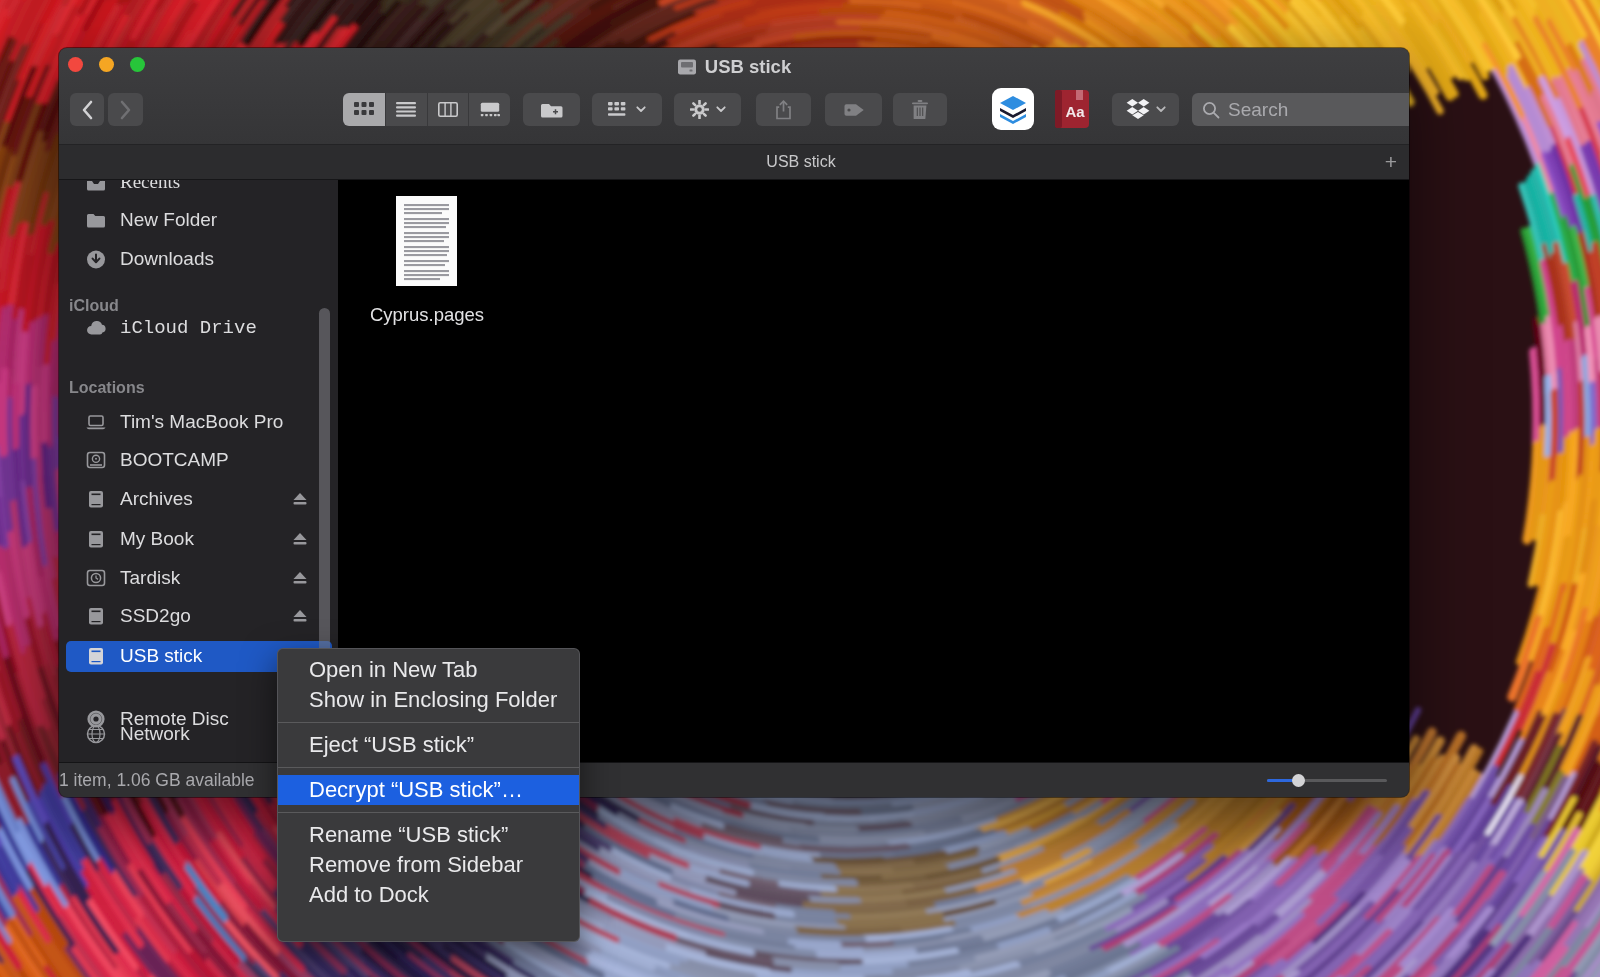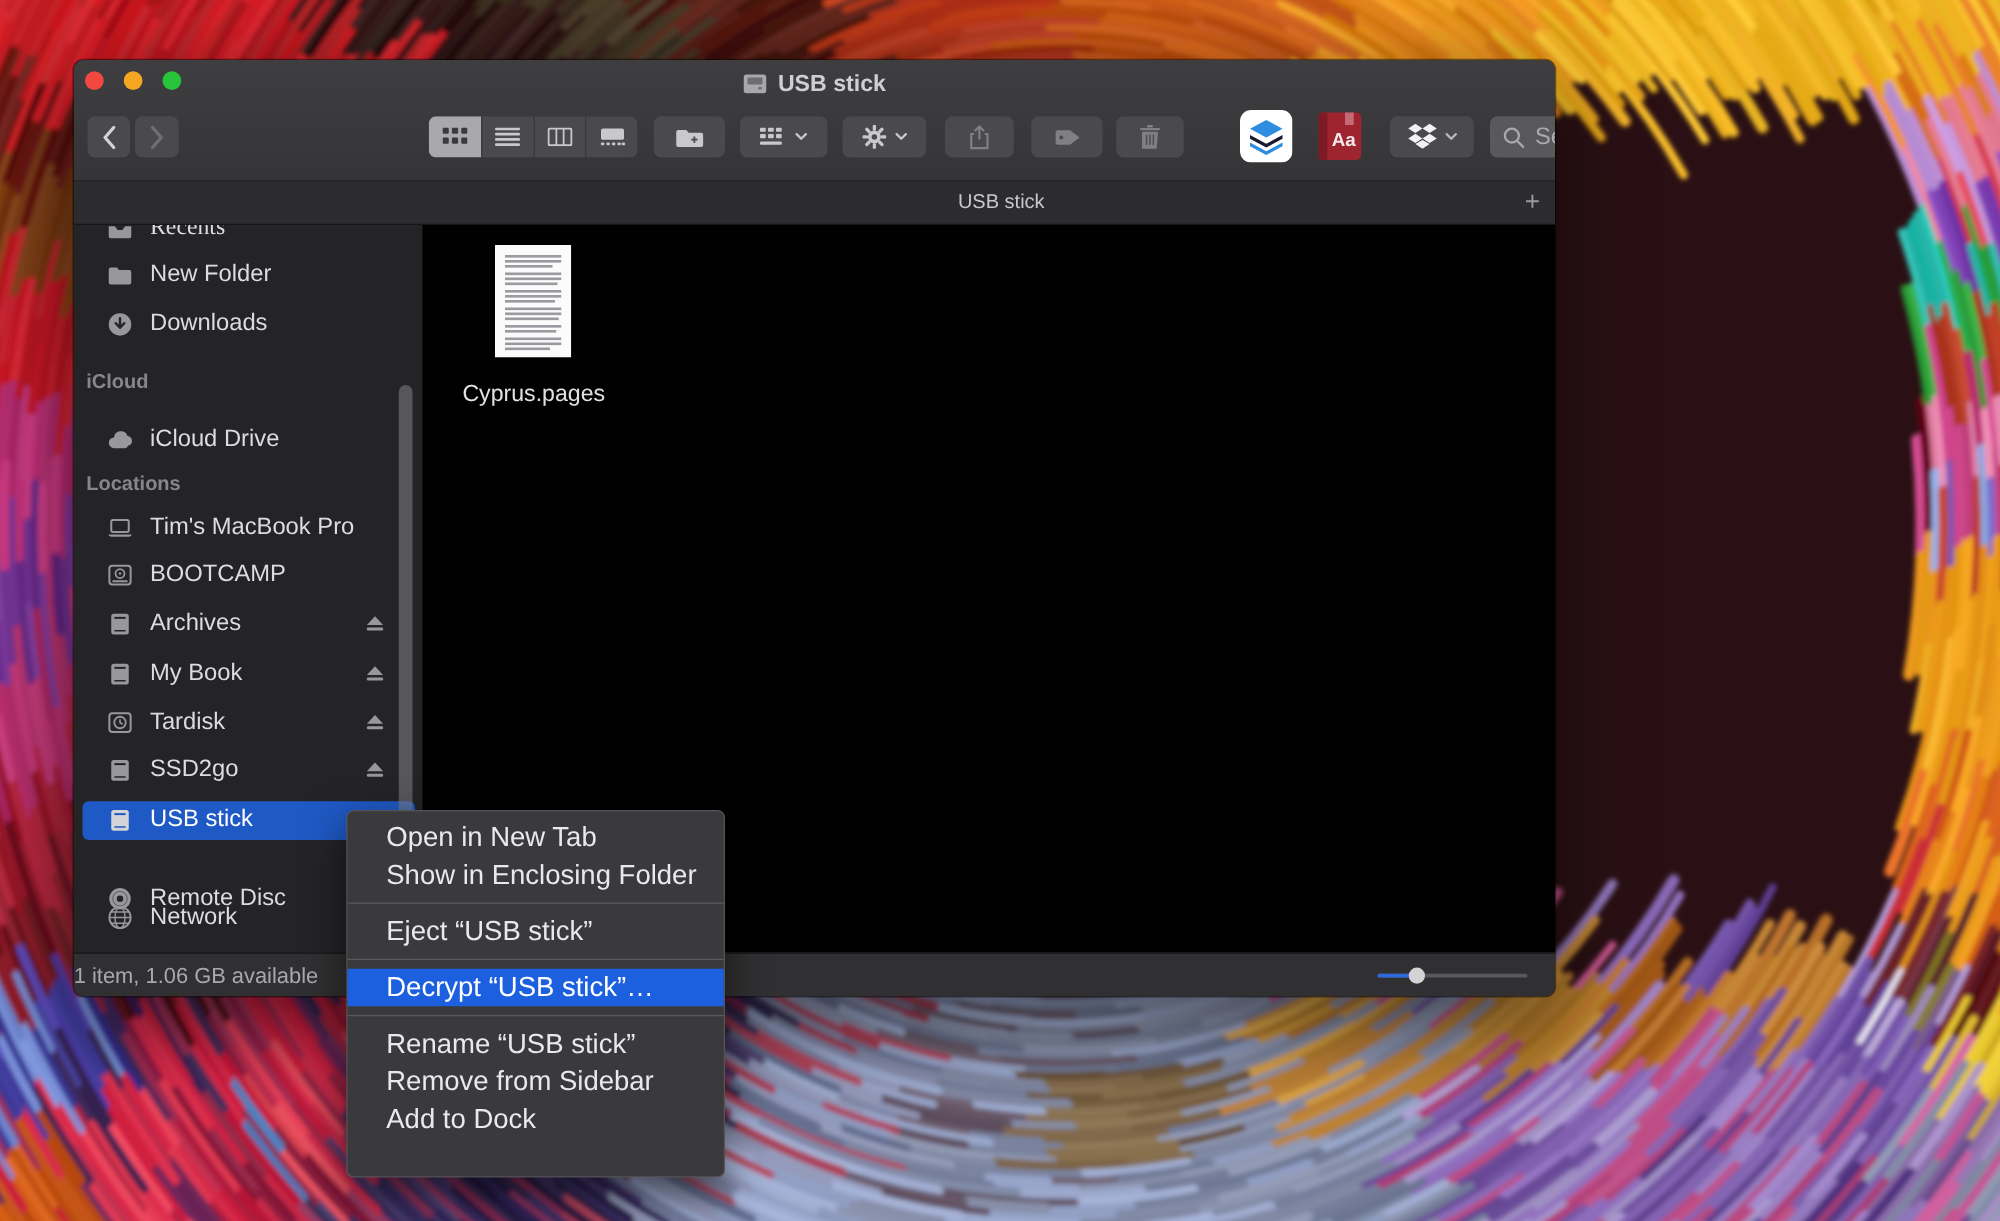--- a/index.html
+++ b/index.html
@@ -1,16 +1,16 @@
 <!DOCTYPE html>
 <html><head><meta charset="utf-8"><style>
 *{margin:0;padding:0;box-sizing:border-box}
 html,body{width:1600px;height:977px;overflow:hidden;font-family:"Liberation Sans",sans-serif;background:#1a0e12}
 .wall{position:absolute;left:0;top:0}
-#win{position:absolute;left:59px;top:48px;width:1185px;height:749px;border-radius:8px;
+#win{position:absolute;left:59px;top:48px;width:1350px;height:749px;border-radius:8px;
  background:#1b1b1d;box-shadow:0 24px 70px rgba(0,0,0,.55),0 0 0 1px rgba(0,0,0,.45);overflow:hidden}
 #titlebar{position:absolute;left:0;top:0;width:100%;height:96px;background:linear-gradient(#3e3e40,#353537)}
 .tl{position:absolute;top:8.5px;width:15px;height:15px;border-radius:50%}
 #tl-r{left:8.5px;background:#f2483f}
 #tl-y{left:39.5px;background:#f5a623}
 #tl-g{left:70.5px;background:#27c53a}
 #wtitle{position:absolute;top:0;left:0;width:100%;height:37px;display:flex;align-items:center;justify-content:center;
  gap:8px;color:#cfcfd1;font-size:18.5px;font-weight:bold}
 .tbtn{position:absolute;top:45px;height:33px;background:#4a4a4c;border-radius:6px;display:flex;align-items:center;justify-content:center}
 .seg{position:absolute;top:45px;height:33px;display:flex;border-radius:6px;overflow:hidden}
@@ -2151,21 +2151,21 @@
       </div>
       <div class="srow" style="top:63px;">
         <span class="ic">
           <svg width="22" height="20" viewBox="0 0 22 20" style="">
             <circle cx="11" cy="10.5" r="9" fill="#98989c"></circle>
             <path d="M11 5.5 v7 M7.6 9.6 L11 13.2 L14.4 9.6" stroke="#242326" stroke-width="2" fill="none" stroke-linecap="round" stroke-linejoin="round"></path>
           </svg>
         </span>
         <span class="tx">Downloads</span>
       </div>
-      <div class="srow" style="top:156px;">
+      <div class="srow" style="top:132px;font-family:Liberation Mono, monospace;">
         <span class="ic">
           <svg width="22" height="20" viewBox="0 0 22 20" style="">
             <path d="M6.5 16.5 a4.3 4.3 0 0 1 -0.3 -8.6 a5.6 5.6 0 0 1 10.8 -1.2 a4 4 0 0 1 0.4 7.9 q-0.4 1.9 -2.4 1.9 Z" fill="#98989c"></path>
           </svg>
         </span>
         <span class="tx">iCloud Drive</span>
       </div>
       <div class="srow" style="top:226px;">
         <span class="ic">
           <svg width="22" height="20" viewBox="0 0 22 20" style="">

